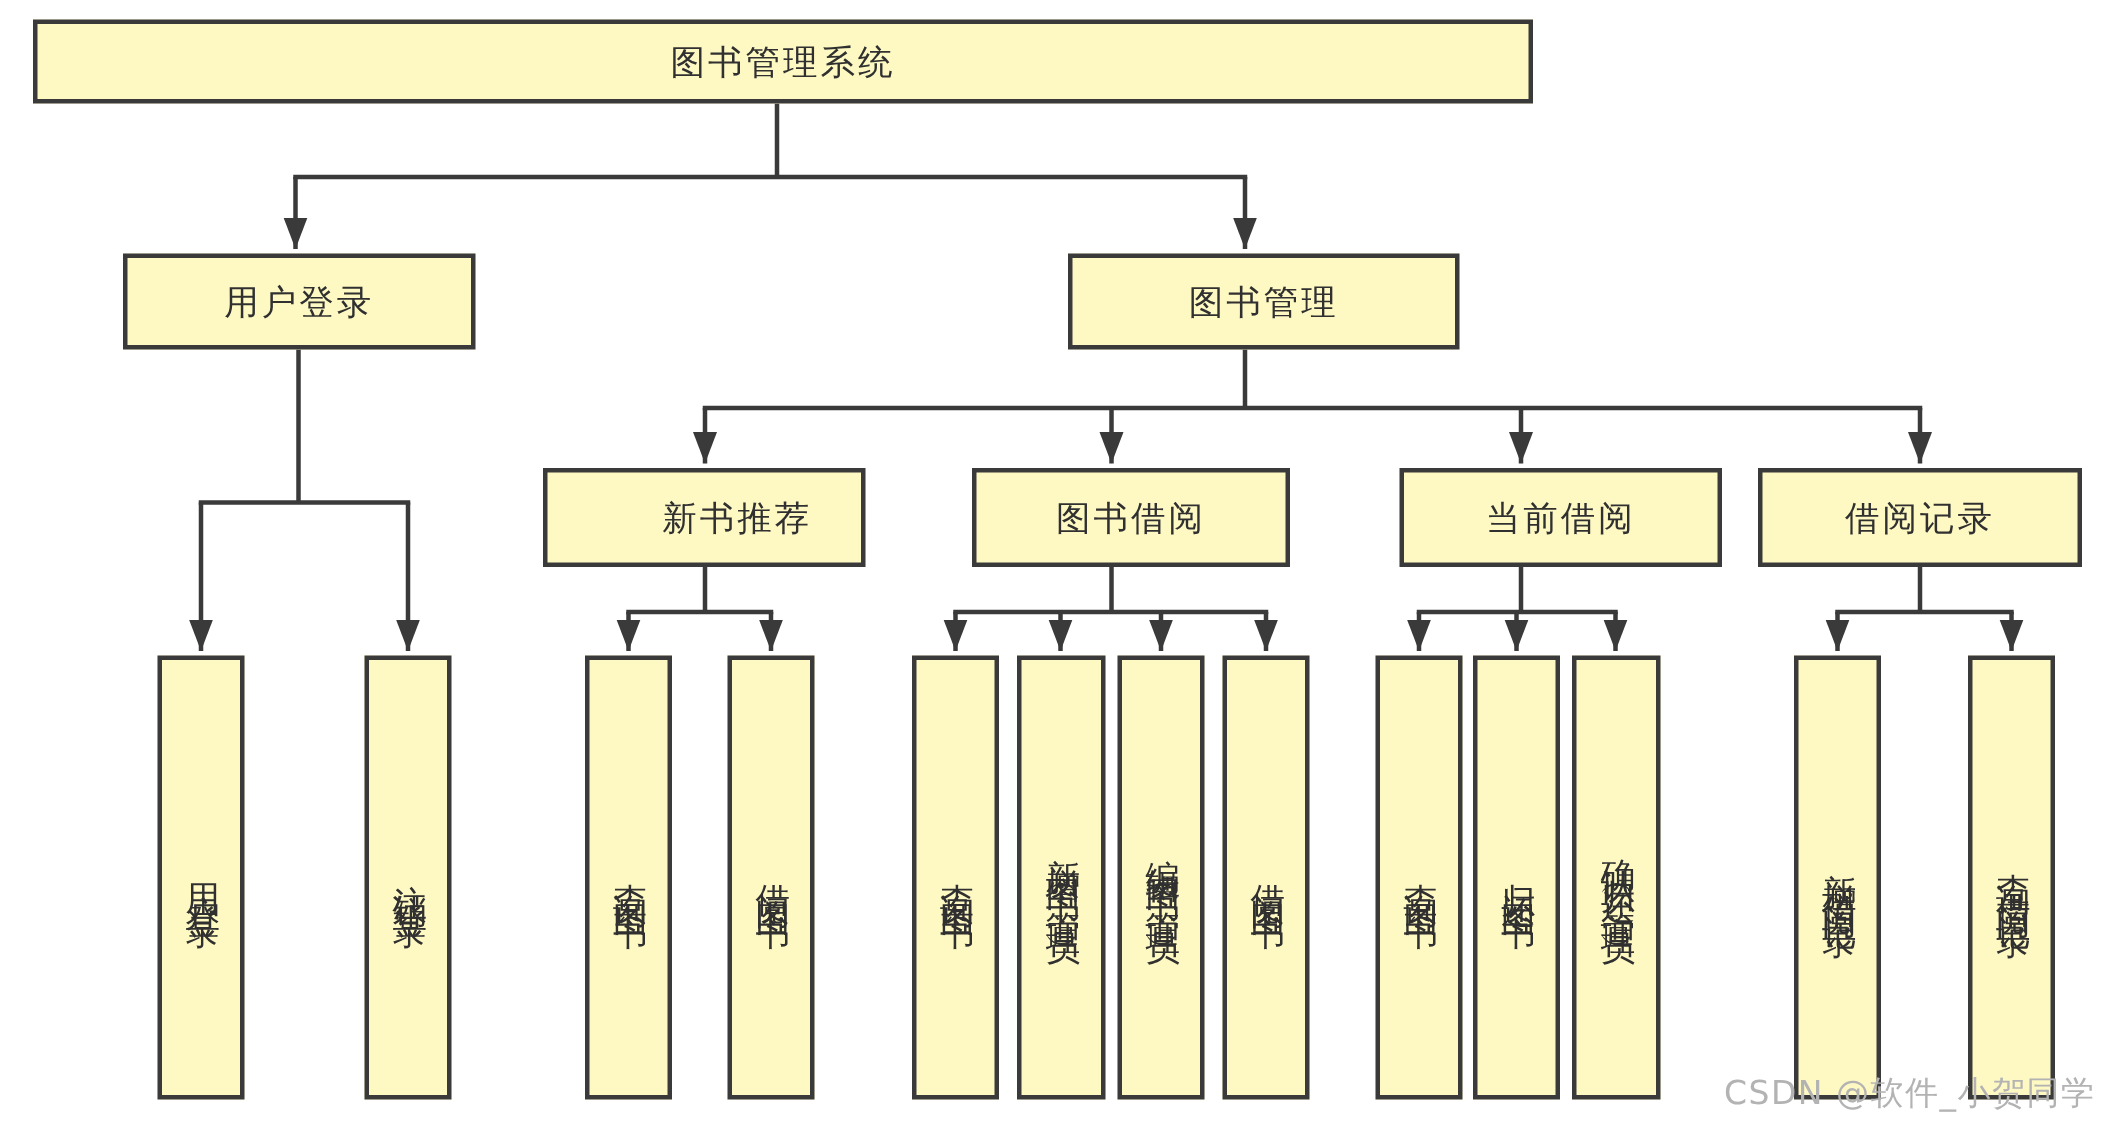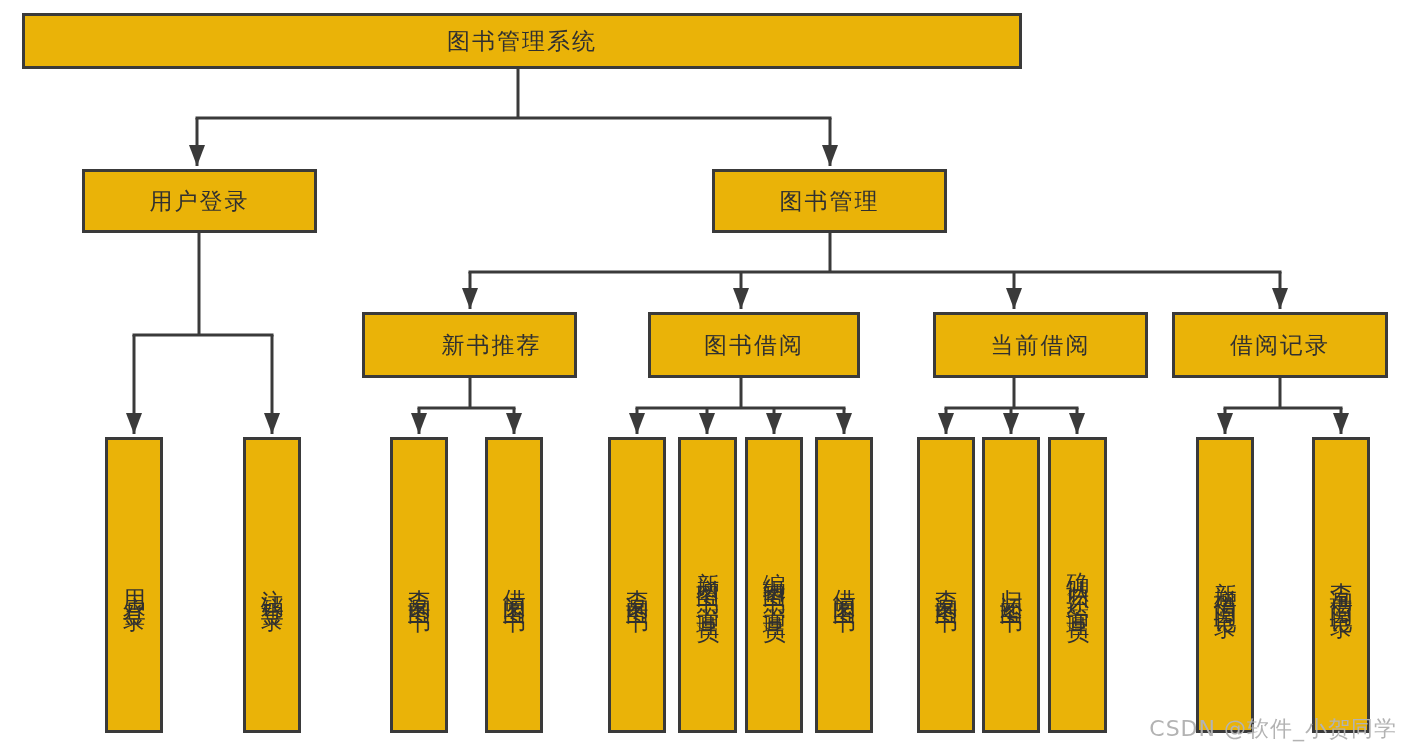--- a/index.html
+++ b/index.html
@@ -15,21 +15,21 @@
     background:var(--bg);
     font-family:"DejaVu Sans","Liberation Sans",sans-serif;
     overflow:hidden;
   }
   svg.connectors{position:absolute;left:0;top:0;width:1405px;height:747px;}
   svg.connectors path{stroke:var(--line);stroke-width:3;fill:none;}
   svg.connectors .ah{fill:var(--line);stroke:none;}
   .box{
     position:absolute;
     box-sizing:border-box;
-    background:#eab308;
+    background:#fef9c3;
     border:3px solid var(--line);
     display:flex;align-items:center;justify-content:center;
     color:var(--text);
   }
   .hlabel{font-size:23px;letter-spacing:2px;white-space:nowrap;}
   .vlabel{
     writing-mode:vertical-rl;
     text-orientation:mixed;
     font-size:23px;
     line-height:1.1;
@@ -98,21 +98,21 @@
     <path d="M1341 408 V434" marker-end="url(#ah)"></path>
   </svg>
 
   <div class="box" style="left:22px;top:13px;width:1000px;height:56px;">
     <span class="hlabel">图书管理系统</span>
   </div>
 
   <div class="box" style="left:82px;top:169px;width:235px;height:64px;">
     <span class="hlabel">用户登录</span>
   </div>
-  <div class="box" style="left:712px;top:169px;width:235px;height:64px;">
+  <div class="box" style="left:712px;top:169px;width:261px;height:64px;">
     <span class="hlabel">图书管理</span>
   </div>
 
   <div class="box" style="left:362px;top:312px;width:215px;height:66px;padding-left:44px;">
     <span class="hlabel">新书推荐</span>
   </div>
   <div class="box" style="left:633px;top:312px;width:212px;height:66px;margin-left:15px;">
     <span class="hlabel">图书借阅</span>
   </div>
   <div class="box" style="left:907px;top:312px;width:215px;height:66px;margin-left:26px;">

